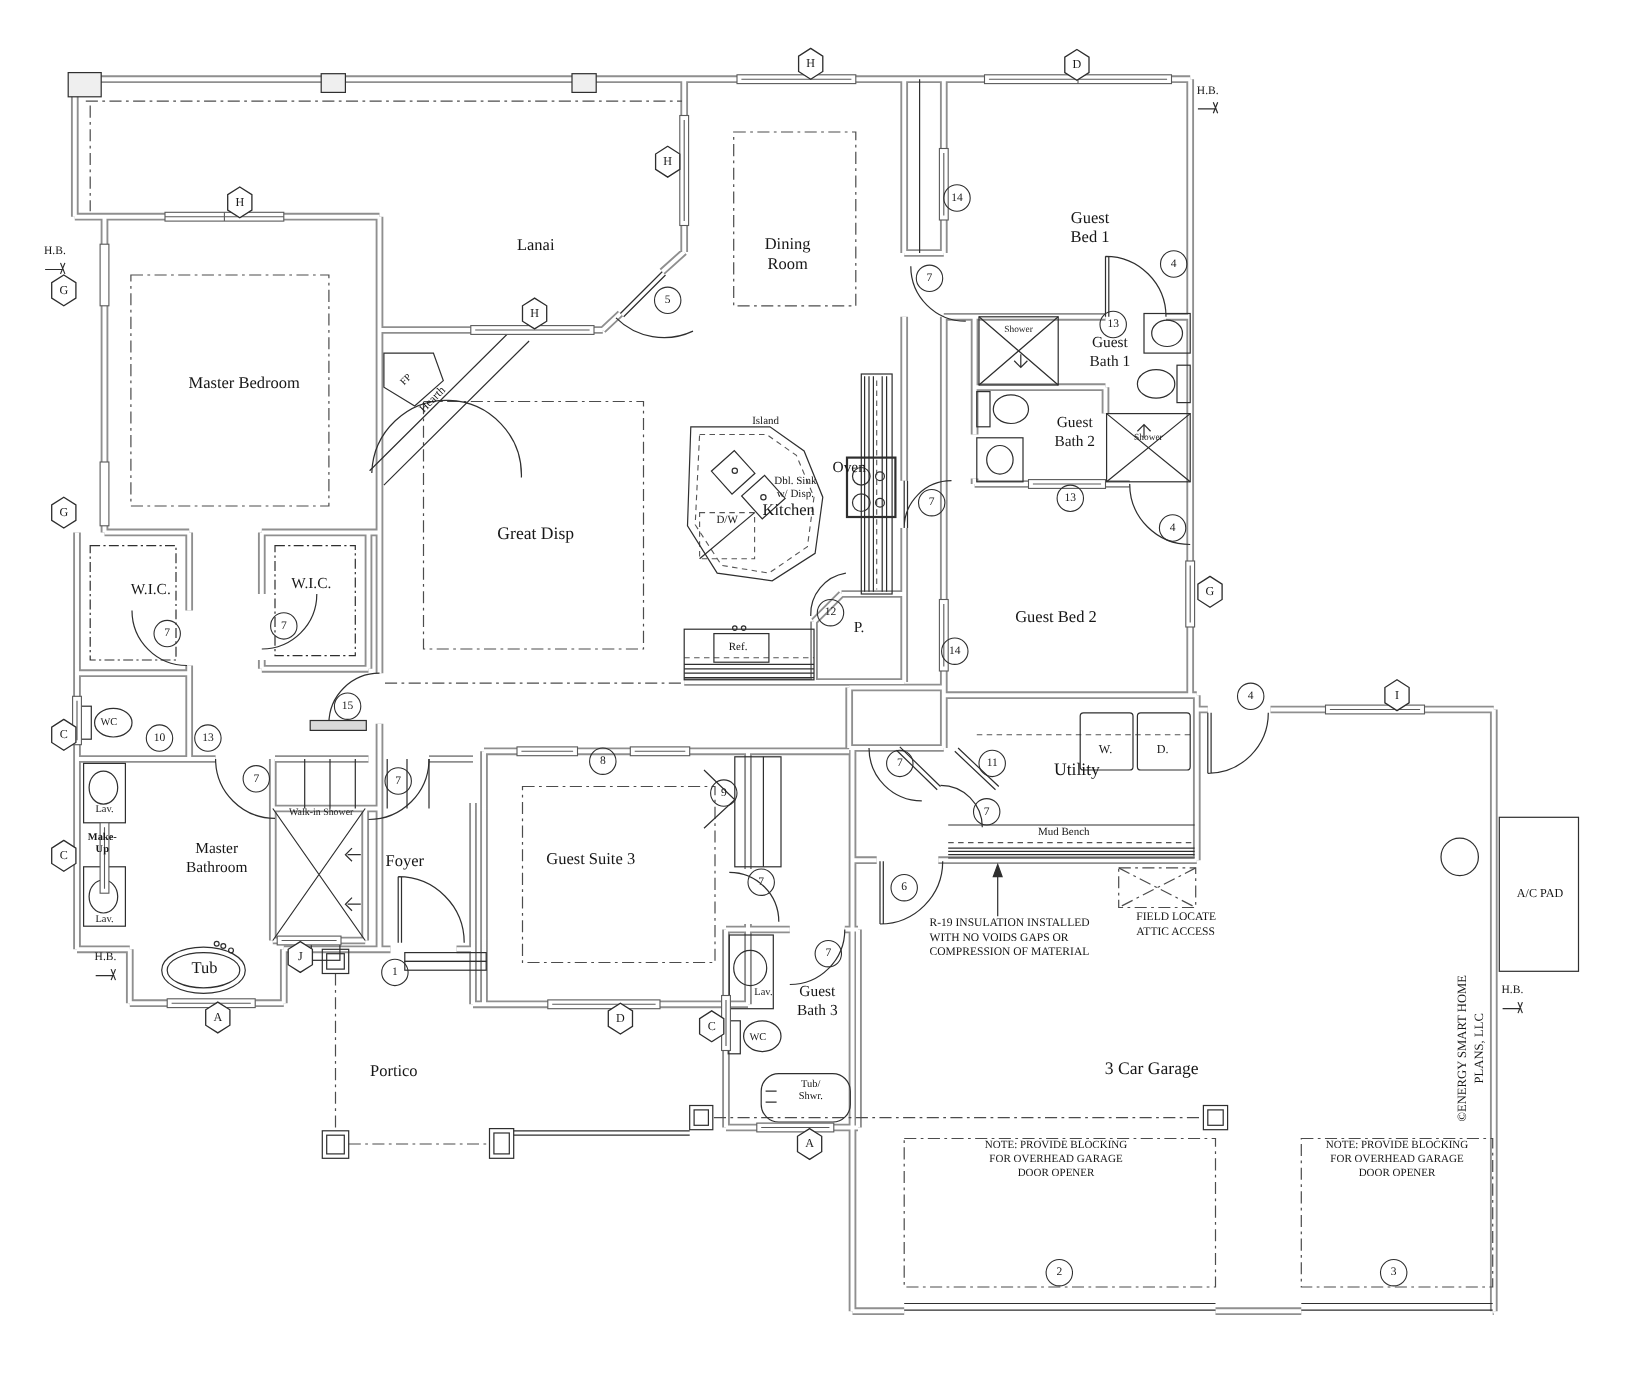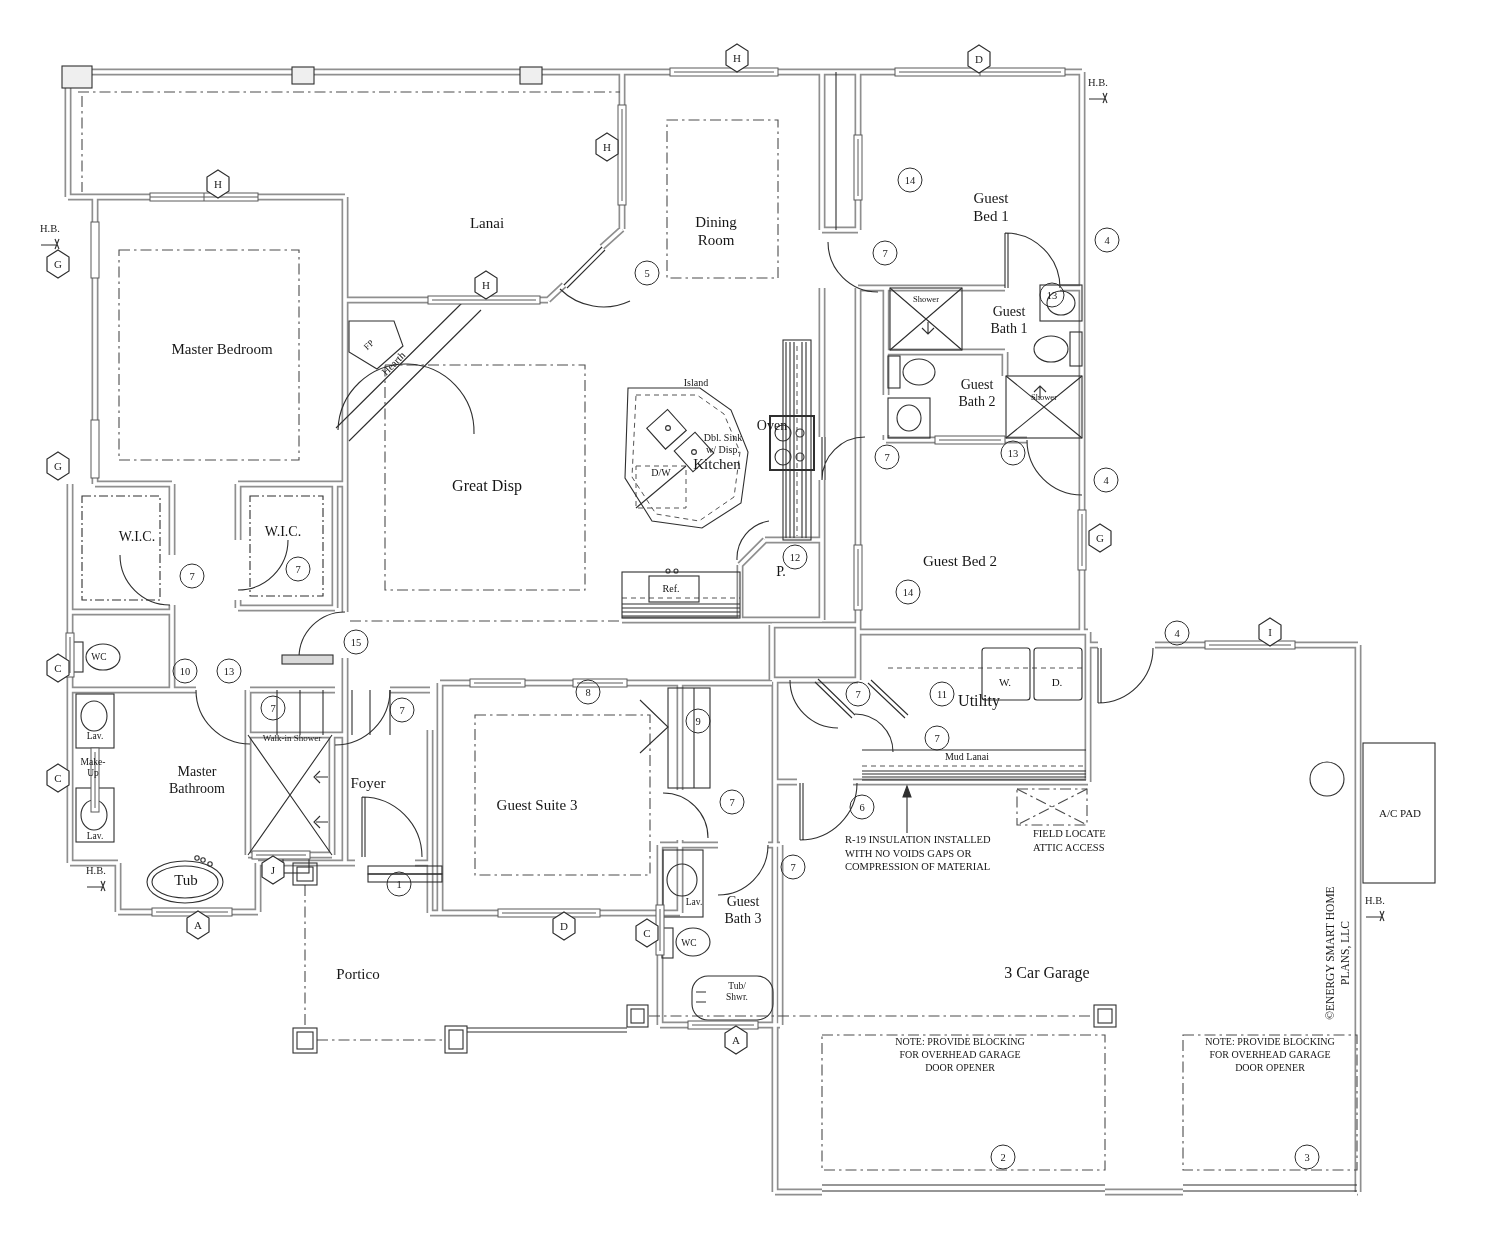--- a/index.html
+++ b/index.html
@@ -11,21 +11,21 @@
   .room-label{font-size:15px;}
   .fixture-label{font-size:10px;}
   .note-label{font-size:10.5px;line-height:1.3;}
   .note-label.left{text-align:left;}
   .hexm{position:absolute;width:26px;height:30px;transform:translate(-50%,-50%);}
   .hexm svg{position:absolute;left:0;top:0;}
   .hexm span{position:absolute;left:0;top:0;width:26px;height:30px;display:flex;
              align-items:center;justify-content:center;font-size:11px;}
   .circm{position:absolute;width:23px;height:23px;border:1.2px solid #2e2e2e;border-radius:50%;
          transform:translate(-50%,-50%);display:flex;align-items:center;justify-content:center;
-         font-size:10.5px;background:rgba(255,255,255,0);margin-left:40px;}
+         font-size:10.5px;background:rgba(255,255,255,0);}
   .hbm{position:absolute;transform:translate(-50%,0);font-size:10.5px;line-height:1;}
   .hbm svg{display:block;margin:2px auto 0;}
 </style>
 </head>
 <body>
 
 <div class="plan">
 
 <svg class="lines" width="1486" height="1248" viewBox="0 0 1486 1248">
   <defs>
@@ -268,41 +268,41 @@
       <div class="lbl room-label" style="left: 977px; top: 394px; font-size: 14px; transform: translate(-50%, -50%);">Guest
 Bath 2</div>
       <div class="lbl room-label" style="left: 960px; top: 562px; font-size: 15px; transform: translate(-50%, -50%);">Guest Bed 2</div>
       <div class="lbl room-label" style="left: 717px; top: 465px; font-size: 15px; transform: translate(-50%, -50%);">Kitchen</div>
       <div class="lbl room-label" style="left: 487px; top: 486px; font-size: 16px; transform: translate(-50%, -50%);">Great Disp</div>
       <div class="lbl room-label" style="left: 137px; top: 537px; font-size: 14px; transform: translate(-50%, -50%);">W.I.C.</div>
       <div class="lbl room-label" style="left: 283px; top: 532px; font-size: 14px; transform: translate(-50%, -50%);">W.I.C.</div>
       <div class="lbl room-label" style="left: 197px; top: 781px; font-size: 14px; transform: translate(-50%, -50%);">Master
 Bathroom</div>
       <div class="lbl room-label" style="left: 368px; top: 784px; font-size: 15px; transform: translate(-50%, -50%);">Foyer</div>
-      <div class="lbl room-label" style="left: 537px; top: 806px; font-size: 15px; transform: translate(-50%, -50%);">Guest Suite 3</div>
+      <div class="lbl room-label" style="left: 537px; top: 782px; font-size: 15px; transform: translate(-50%, -50%);">Guest Suite 3</div>
       <div class="lbl room-label" style="left: 743px; top: 911px; font-size: 14px; transform: translate(-50%, -50%);">Guest
 Bath 3</div>
       <div class="lbl room-label" style="left: 979px; top: 701px; font-size: 16px; transform: translate(-50%, -50%);">Utility</div>
       <div class="lbl room-label" style="left: 1047px; top: 973px; font-size: 16px; transform: translate(-50%, -50%);">3 Car Garage</div>
       <div class="lbl room-label" style="left: 358px; top: 975px; font-size: 15px; transform: translate(-50%, -50%);">Portico</div>
       <div class="lbl fixture-label" style="left: 926px; top: 299px; font-size: 8.5px; transform: translate(-50%, -50%);">Shower</div>
       <div class="lbl fixture-label" style="left: 1044px; top: 397px; font-size: 8.5px; transform: translate(-50%, -50%);">Shower</div>
       <div class="lbl fixture-label" style="left: 696px; top: 383px; font-size: 10px; transform: translate(-50%, -50%);">Island</div>
       <div class="lbl fixture-label" style="left: 723px; top: 444px; font-size: 10px; transform: translate(-50%, -50%);">Dbl. Sink
 w/ Disp.</div>
       <div class="lbl fixture-label" style="left: 661px; top: 473px; font-size: 10px; transform: translate(-50%, -50%);">D/W</div>
       <div class="lbl fixture-label" style="left: 772px; top: 426px; font-size: 14px; transform: translate(-50%, -50%);">Oven</div>
       <div class="lbl fixture-label" style="left: 671px; top: 589px; font-size: 10px; transform: translate(-50%, -50%);">Ref.</div>
       <div class="lbl fixture-label" style="left: 781px; top: 572px; font-size: 14px; transform: translate(-50%, -50%);">P.</div>
       <div class="lbl fixture-label" style="left: 1005px; top: 682px; font-size: 11px; transform: translate(-50%, -50%);">W.</div>
       <div class="lbl fixture-label" style="left: 1057px; top: 682px; font-size: 11px; transform: translate(-50%, -50%);">D.</div>
-      <div class="lbl fixture-label" style="left: 967px; top: 757px; font-size: 10px; transform: translate(-50%, -50%);">Mud Lanai</div>
+      <div class="lbl fixture-label" style="left: 967px; top: 757px; font-size: 10px; transform: translate(-50%, -50%);">Mud Bench</div>
       <div class="lbl fixture-label" style="left: 99px; top: 658px; font-size: 9.5px; transform: translate(-50%, -50%);">WC</div>
       <div class="lbl fixture-label" style="left: 95px; top: 737px; font-size: 9.5px; transform: translate(-50%, -50%);">Lav.</div>
-      <div class="lbl fixture-label" style="left: 93px; top: 768px; font-size: 9.5px; transform: translate(-50%, -50%);">Make-
+      <div class="lbl fixture-label" style="left: 93px; top: 768px; font-size: 9.5px; transform: translate(-50%, -50%); font-weight: bold;">Make-
 Up</div>
       <div class="lbl fixture-label" style="left: 95px; top: 837px; font-size: 9.5px; transform: translate(-50%, -50%);">Lav.</div>
       <div class="lbl fixture-label" style="left: 186px; top: 881px; font-size: 15px; transform: translate(-50%, -50%);">Tub</div>
       <div class="lbl fixture-label" style="left: 292px; top: 738px; font-size: 9px; transform: translate(-50%, -50%);">Walk-in Shower</div>
       <div class="lbl fixture-label" style="left: 694px; top: 903px; font-size: 9.5px; transform: translate(-50%, -50%);">Lav.</div>
       <div class="lbl fixture-label" style="left: 689px; top: 944px; font-size: 9.5px; transform: translate(-50%, -50%);">WC</div>
       <div class="lbl fixture-label" style="left: 737px; top: 992px; font-size: 9.5px; transform: translate(-50%, -50%);">Tub/
 Shwr.</div>
       <div class="lbl fixture-label" style="left: 1400px; top: 813px; font-size: 11px; transform: translate(-50%, -50%);">A/C PAD</div>
       <div class="lbl fixture-label" style="left: 369px; top: 345px; font-size: 9px; transform: translate(-50%, -50%) rotate(-45deg);">FP</div>

